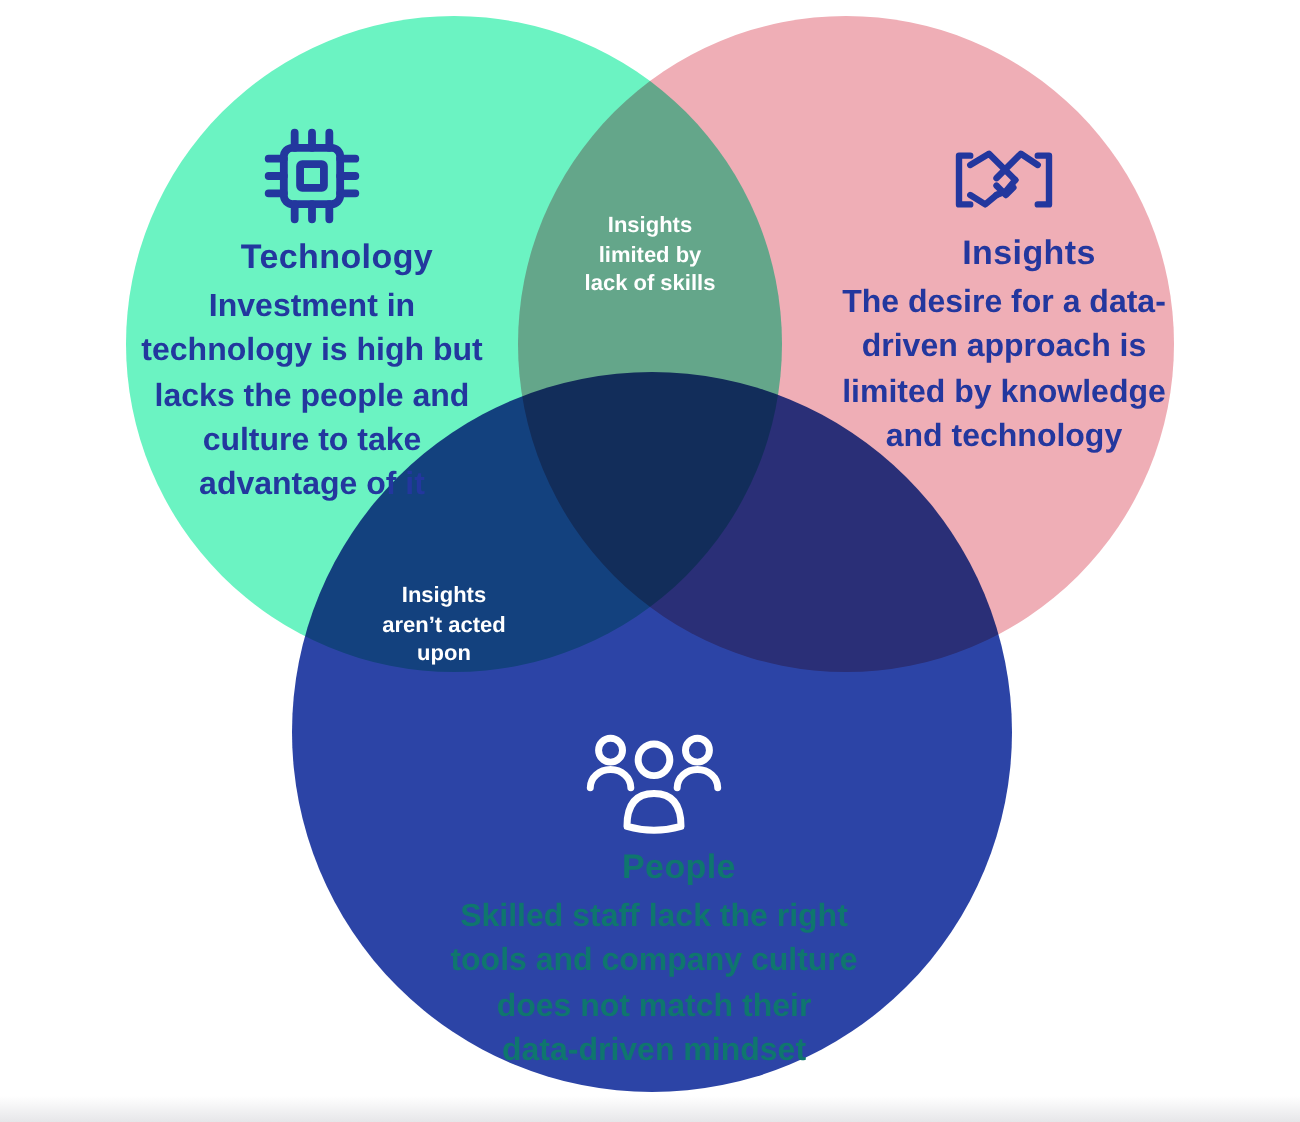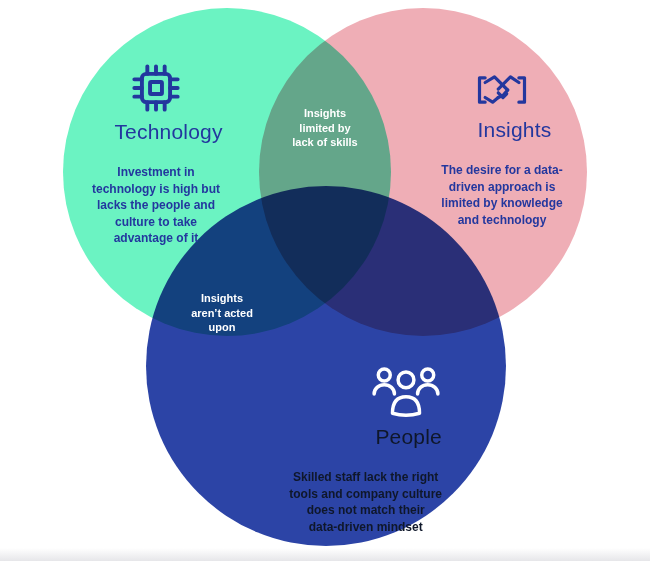--- a/index.html
+++ b/index.html
@@ -21,33 +21,33 @@
 
   .group{
     position:absolute;
     transform:translateX(-50%);
     display:flex;flex-direction:column;align-items:center;
     text-align:center;
     color:#23379E;
   }
   .group.tech-group{left:156px;top:62px;width:190px;}
   .group.culture-group{left:502px;top:68px;width:190px;}
-  .group.people-group{left:327px;top:363px;width:230px;color:#0f172a;align-items:flex-end;}
+  .group.people-group{left:327px;top:363px;width:230px;color:#0f766e;}
 
   .circle-title{
-    font-size:21px;
-    font-weight:400;
+    font-size:17px;
+    font-weight:700;
     letter-spacing:0.2px;
     line-height:1.2;
     margin-top:5px;
     margin-left:25px;
   }
   .circle-desc{
-    margin-top:20px;
-    font-size:12px;
+    margin-top:4px;
+    font-size:16px;
     font-weight:700;
     line-height:1.38;
     white-space:pre-line;
   }
 
   .overlap-label{
     position:absolute;
     transform:translateX(-50%);
     text-align:center;
     color:#ffffff;

